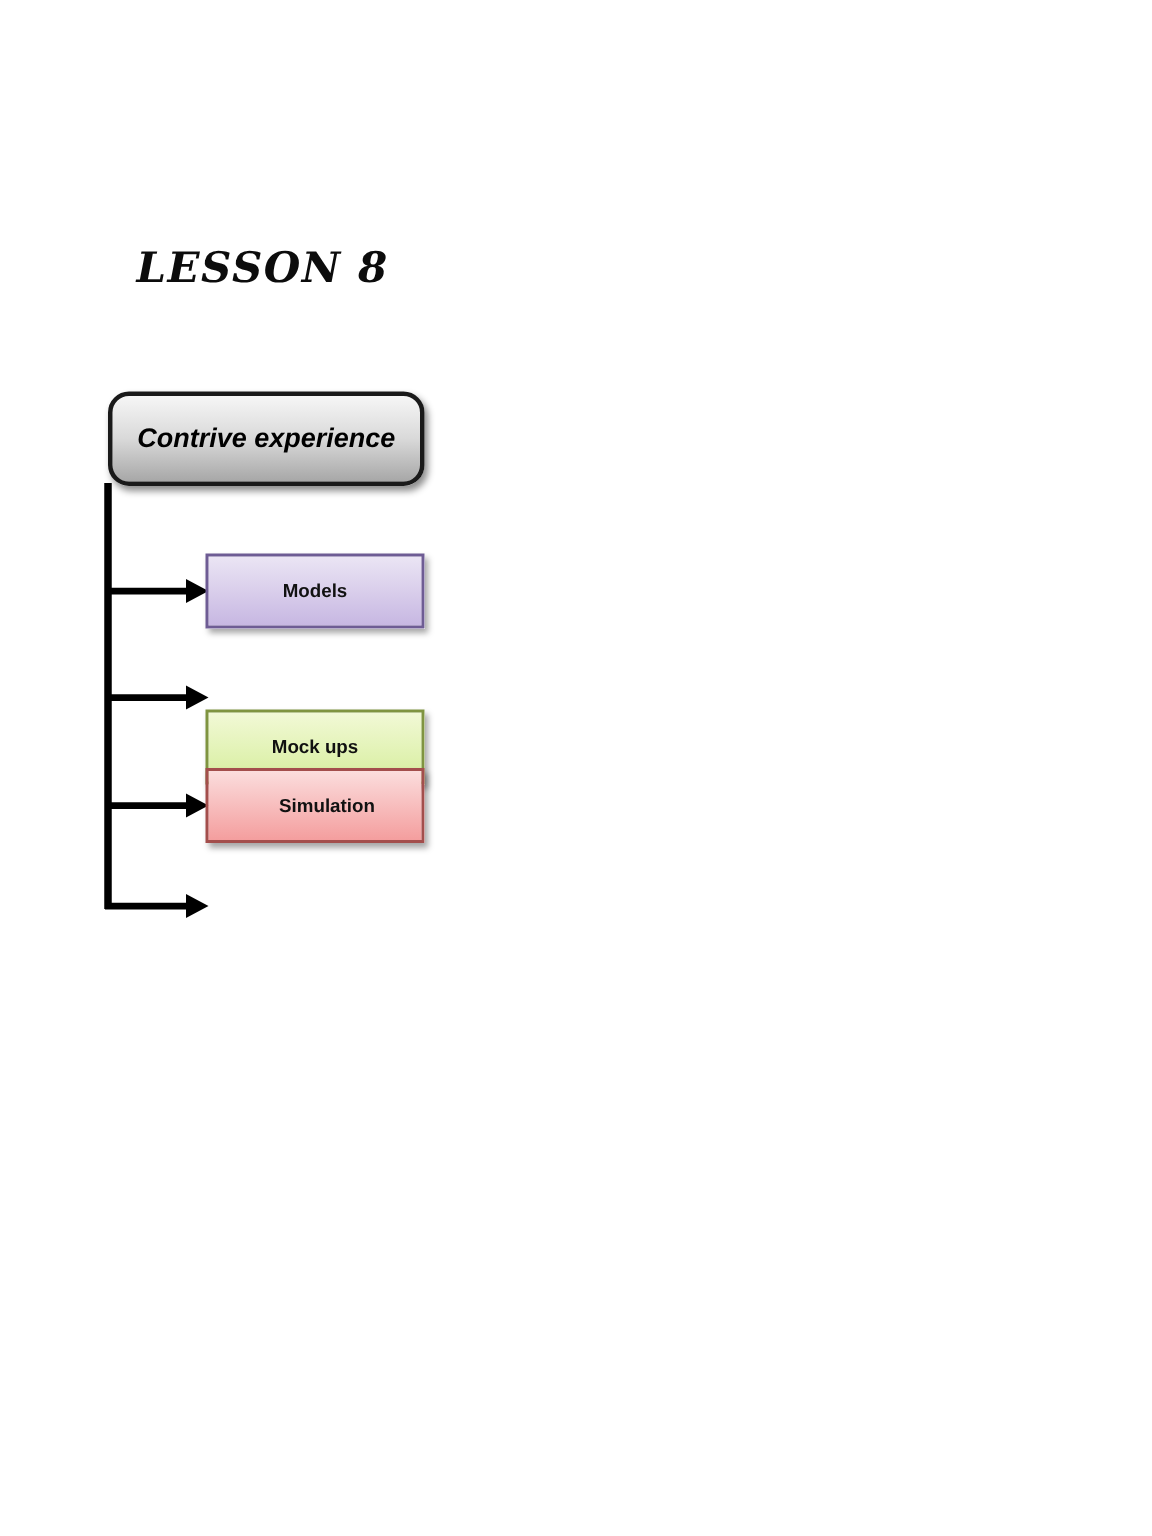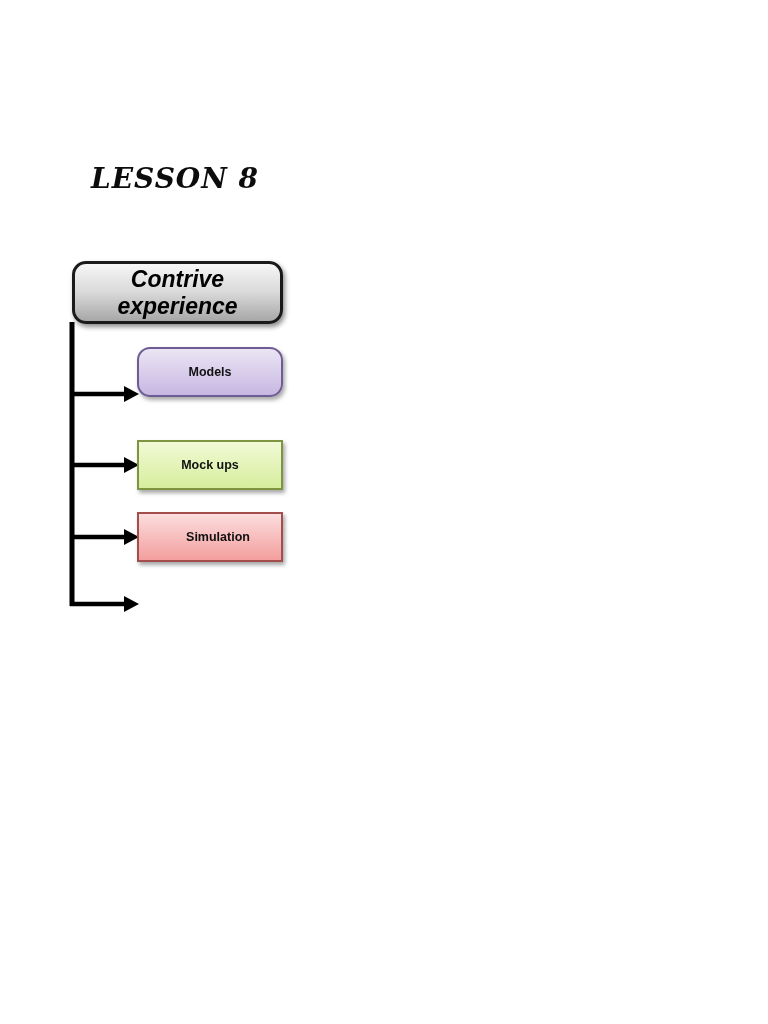--- a/index.html
+++ b/index.html
@@ -47,38 +47,39 @@
     top: 261px;
     width: 211px;
     height: 63px;
     border: 3px solid #1a1a1a;
     border-radius: 14px;
     box-shadow: 2px 3px 5px rgba(0,0,0,0.45);
   }
   .root-node .node-label {
     font-weight: bold;
     font-style: italic;
-    font-size: 23px;
+    font-size: 18px;
     color: #000000;
+    text-align: right;
   }
 
   .child-node {
     left: 137px;
     width: 146px;
     height: 50px;
     border: 2px solid #666666;
     box-shadow: 2px 3px 4px rgba(0,0,0,0.35);
   }
   .child-node .node-label {
     font-weight: bold;
     font-size: 12.5px;
     color: #111111;
   }
 
-  #node-0 { top: 347px; border-radius: 13px; }
+  #node-0 { top: 369px; }
   #node-1 { top: 440px; }
   #node-2 { top: 512px; }
   #node-3 { top: 578px; }
 </style>
 </head>
 <body>
 
 <div class="page">
 
   <div class="lesson-title">LESSON 8</div>
@@ -101,21 +102,21 @@
   </svg>
 
   <div class="node root-node" id="root-node" style="background: linear-gradient(rgb(246, 246, 246), rgb(217, 217, 217) 50%, rgb(167, 167, 167)); border-color: rgb(26, 26, 26);">
     <span class="node-label">Contrive experience</span>
   </div>
 
   <div class="node child-node" id="node-0" style="background: linear-gradient(rgb(235, 229, 244), rgb(199, 183, 226)); border-color: rgb(110, 92, 148);">
     <span class="node-label">Models</span>
   </div>
 
-  <div class="node child-node" id="node-1" style="background: linear-gradient(rgb(242, 249, 214), rgb(214, 238, 157)); border-color: rgb(127, 148, 64);">
+  <div class="node child-node" id="node-1" style="background: linear-gradient(rgb(242, 249, 214), rgb(214, 238, 157)); border-color: rgb(127, 148, 64); margin-top: 33px;">
     <span class="node-label">Mock ups</span>
   </div>
 
   <div class="node child-node" id="node-2" style="background: linear-gradient(rgb(251, 221, 221), rgb(244, 158, 158)); border-color: rgb(163, 78, 76); padding-left: 16px;">
     <span class="node-label">Simulation</span>
   </div>
 
 
 </div>
 

